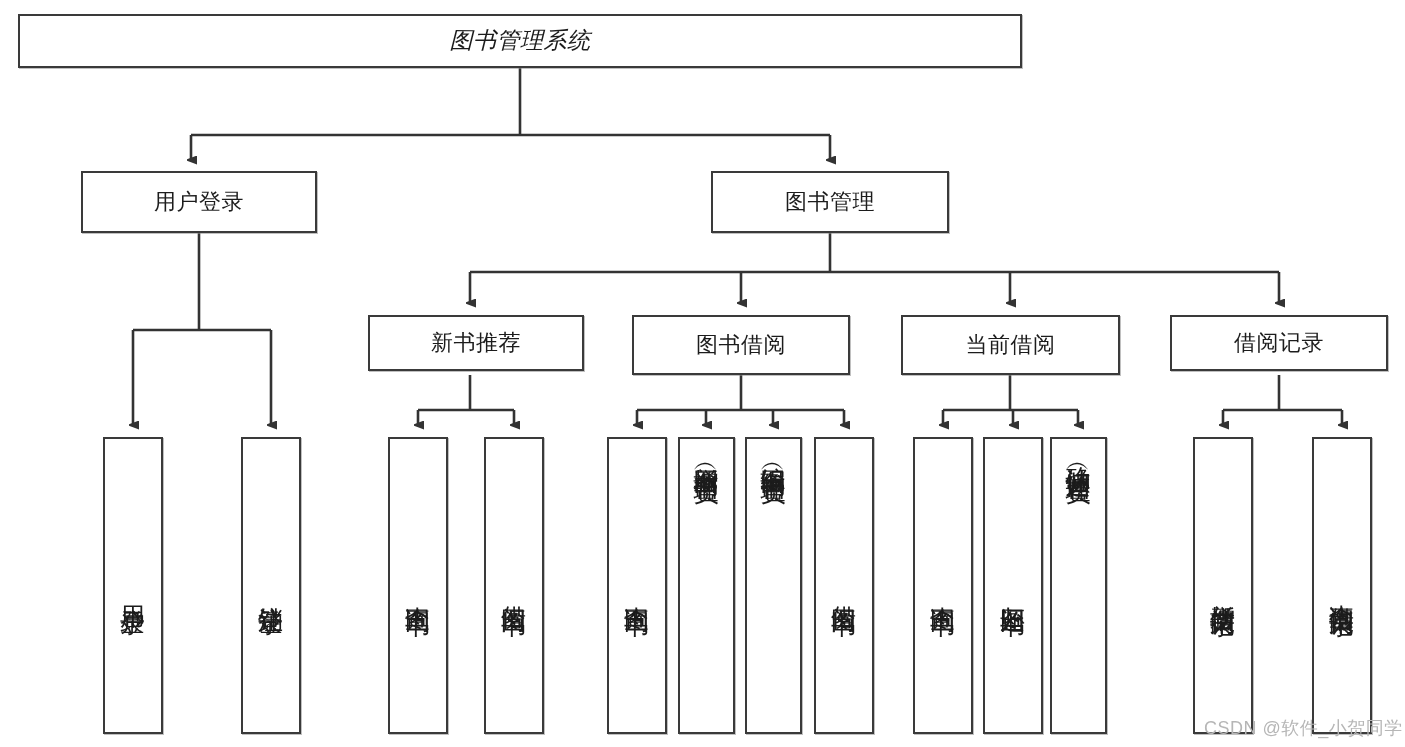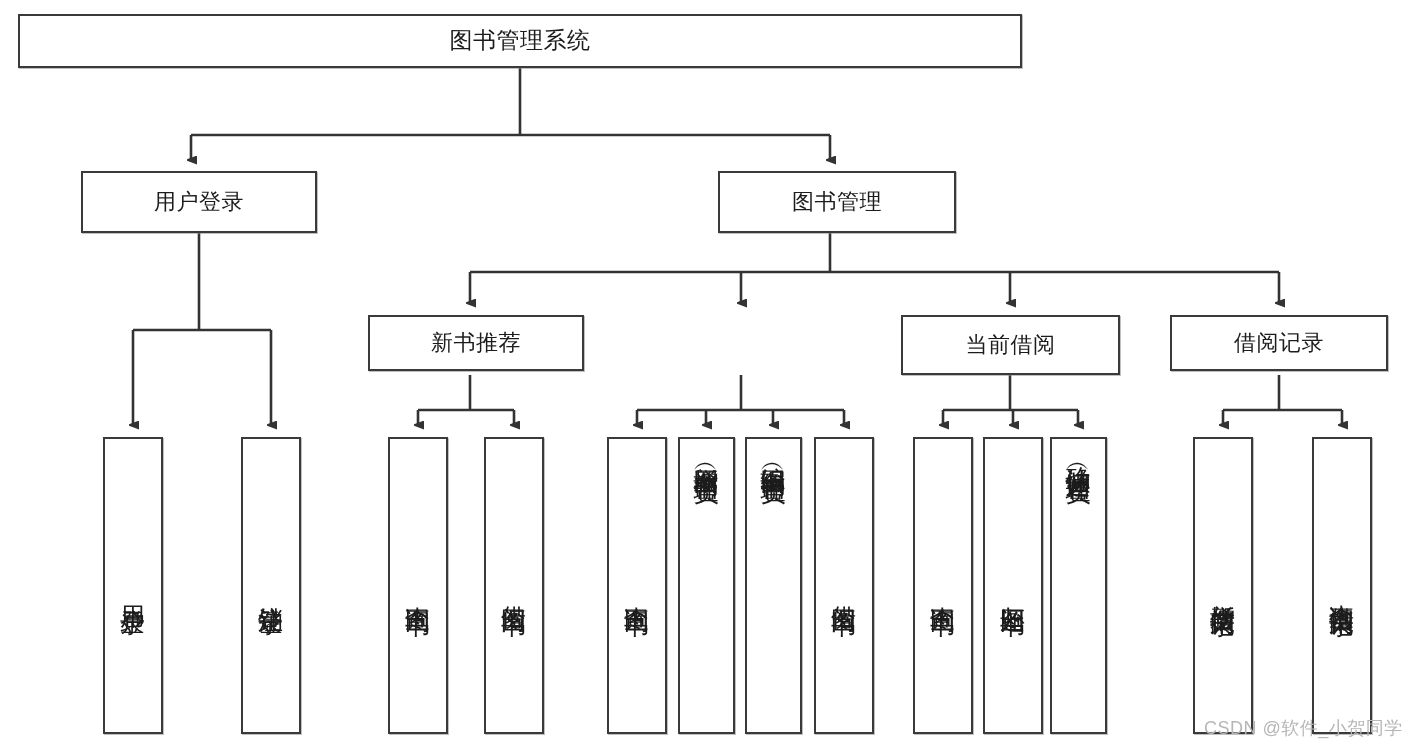--- a/index.html
+++ b/index.html
@@ -124,34 +124,37 @@
       <path d="M1013,410 L1013,425" marker-end="url(#arrow)"></path>
       <path d="M1078,410 L1078,425" marker-end="url(#arrow)"></path>
 
       <path d="M1279,375 L1279,410"></path>
       <path d="M1223,410 L1342,410"></path>
       <path d="M1223,410 L1223,425" marker-end="url(#arrow)"></path>
       <path d="M1342,410 L1342,425" marker-end="url(#arrow)"></path>
     </g>
   </svg>
 
-  <div class="node horizontal root" style="left: 18px; top: 14px; width: 1004px; height: 54px;">
+  <div class="node horizontal root" style="left: 18px; top: 14px; width: 1004px; height: 54px; font-style: italic;">
     <span class="node-label">图书管理系统</span>
   </div>
 
   <div class="node horizontal" style="left: 81px; top: 171px; width: 236px; height: 62px;">
     <span class="node-label">用户登录</span>
   </div>
-  <div class="node horizontal" style="left: 711px; top: 171px; width: 238px; height: 62px; margin-left: 7px;">
+  <div class="node horizontal" style="left: 711px; top: 171px; width: 238px; height: 62px;">
     <span class="node-label">图书管理</span>
   </div>
 
   <div class="node horizontal" style="left: 368px; top: 315px; width: 216px; height: 56px;">
     <span class="node-label">新书推荐</span>
   </div>
+  <div class="node horizontal" style="left: 632px; top: 315px; width: 218px; height: 60px;">
+    <span class="node-label">图书借阅</span>
+  </div>
   <div class="node horizontal" style="left: 901px; top: 315px; width: 219px; height: 60px;">
     <span class="node-label">当前借阅</span>
   </div>
   <div class="node horizontal" style="left: 1170px; top: 315px; width: 218px; height: 56px;">
     <span class="node-label">借阅记录</span>
   </div>
 
   <div class="node vertical centered" style="left: 103px; top: 437px; width: 60px; height: 297px;">
     <span class="node-label">用户登录</span>
   </div>

